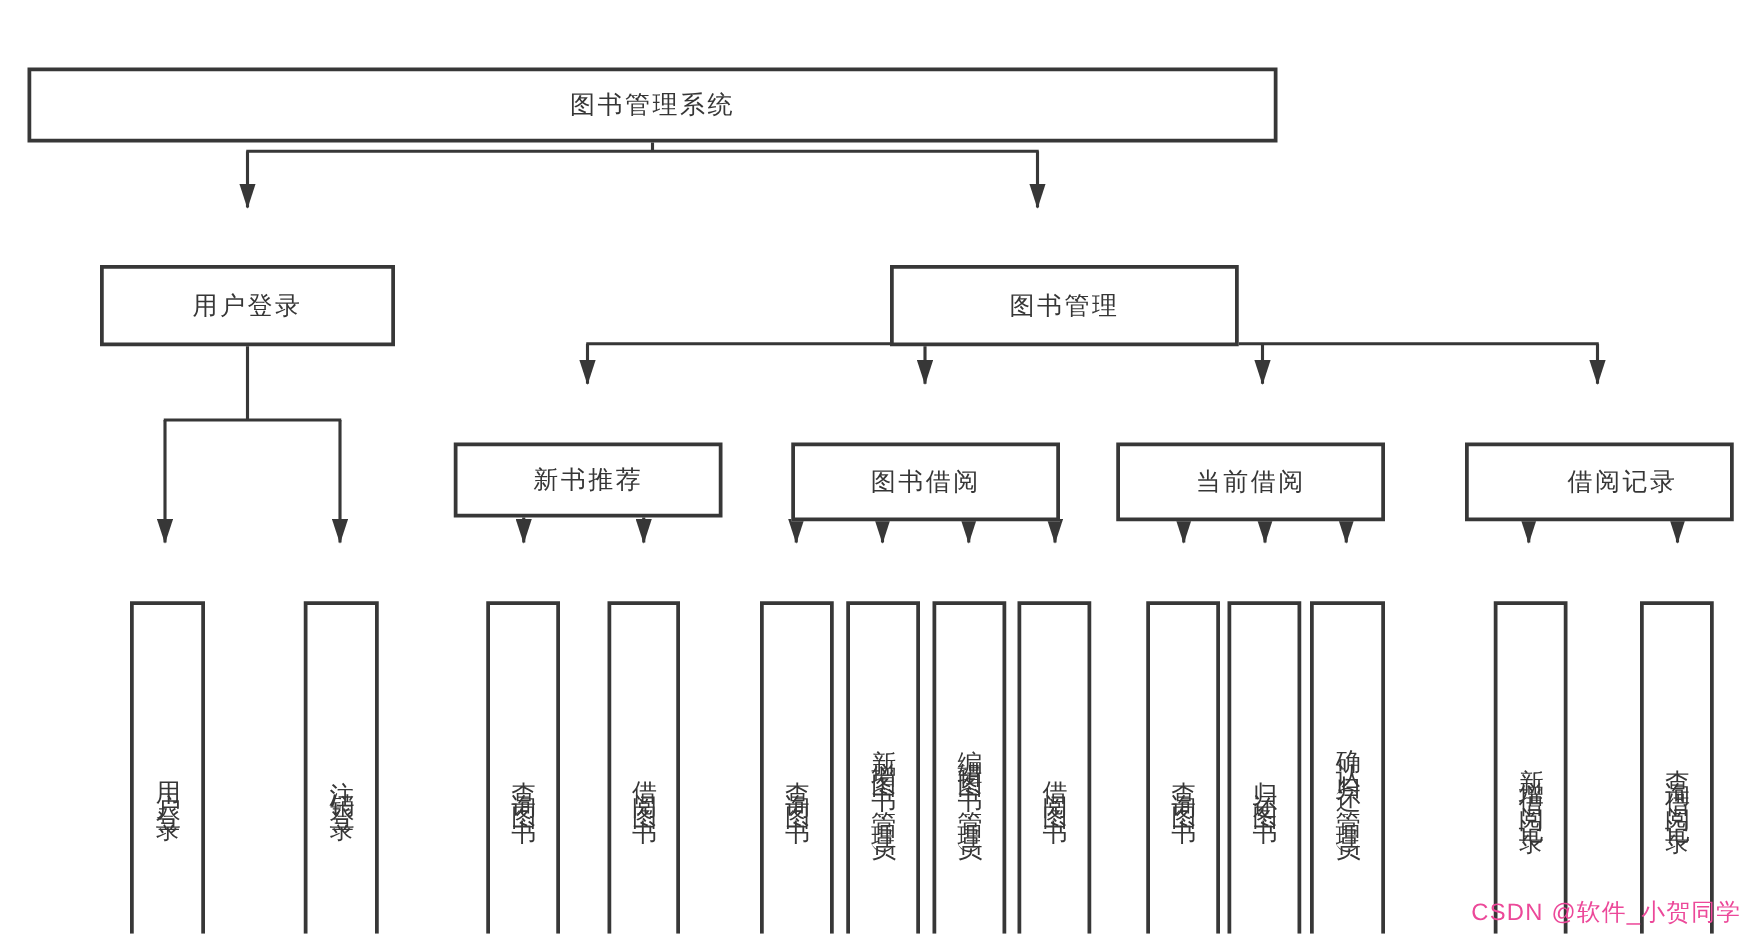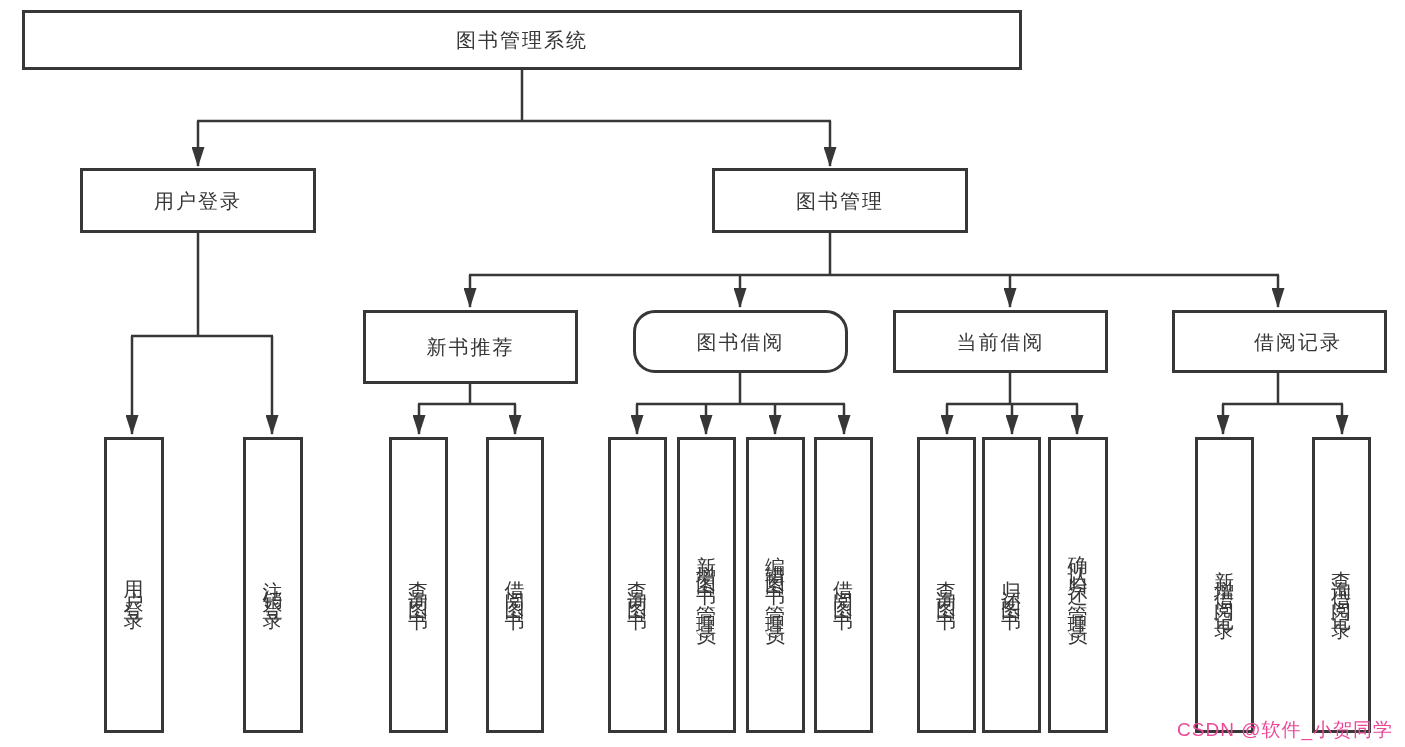--- a/index.html
+++ b/index.html
@@ -4,21 +4,21 @@
 <style>
   html,body{margin:0;padding:0;background:#ffffff;}
   .canvas{
     position:relative;width:1405px;height:747px;background:#ffffff;overflow:hidden;
     font-family:"Liberation Sans","DejaVu Sans",sans-serif;
   }
   .connector-layer{position:absolute;left:0;top:0;width:1405px;height:747px;}
   .node{
     position:absolute;background:#ffffff;border:3px solid #373737;
     display:flex;align-items:center;justify-content:center;
-    box-sizing:border-box;color:#363636;
+    box-sizing:border-box;color:#363636;margin-top:44px;
   }
   .h-node span{
     font-size:20px;letter-spacing:2px;line-height:1;white-space:nowrap;color:#363636;
   }
   .leaf{top:437px;height:296px;}
   .leaf span{
     writing-mode:vertical-rl;text-orientation:mixed;
     font-size:20px;letter-spacing:10px;line-height:1;color:#363636;
   }
   .watermark{
@@ -74,28 +74,28 @@
     </g>
   </svg>
 
   <div class="node h-node" style="left:22px;top:10px;width:1000px;height:60px;">
     <span>图书管理系统</span>
   </div>
 
   <div class="node h-node" style="left:80px;top:168px;width:236px;height:65px;">
     <span>用户登录</span>
   </div>
-  <div class="node h-node" style="left:712px;top:168px;width:256px;height:65px;">
+  <div class="node h-node" style="left:712px;top:168px;width:279px;height:65px;">
     <span>图书管理</span>
   </div>
 
-  <div class="node h-node" style="left:363px;top:310px;width:215px;height:74px;">
+  <div class="node h-node" style="left:363px;top:310px;width:215px;height:60px;">
     <span>新书推荐</span>
   </div>
-  <div class="node h-node" style="left:633px;top:310px;width:215px;height:63px;border-radius:22px;">
+  <div class="node h-node" style="left:633px;top:310px;width:215px;height:63px;">
     <span>图书借阅</span>
   </div>
   <div class="node h-node" style="left:893px;top:310px;width:215px;height:63px;">
     <span>当前借阅</span>
   </div>
   <div class="node h-node" style="left:1172px;top:310px;width:215px;height:63px;padding-left:37px;">
     <span>借阅记录</span>
   </div>
 
   <div class="node leaf" style="left:104px;width:60px;">

